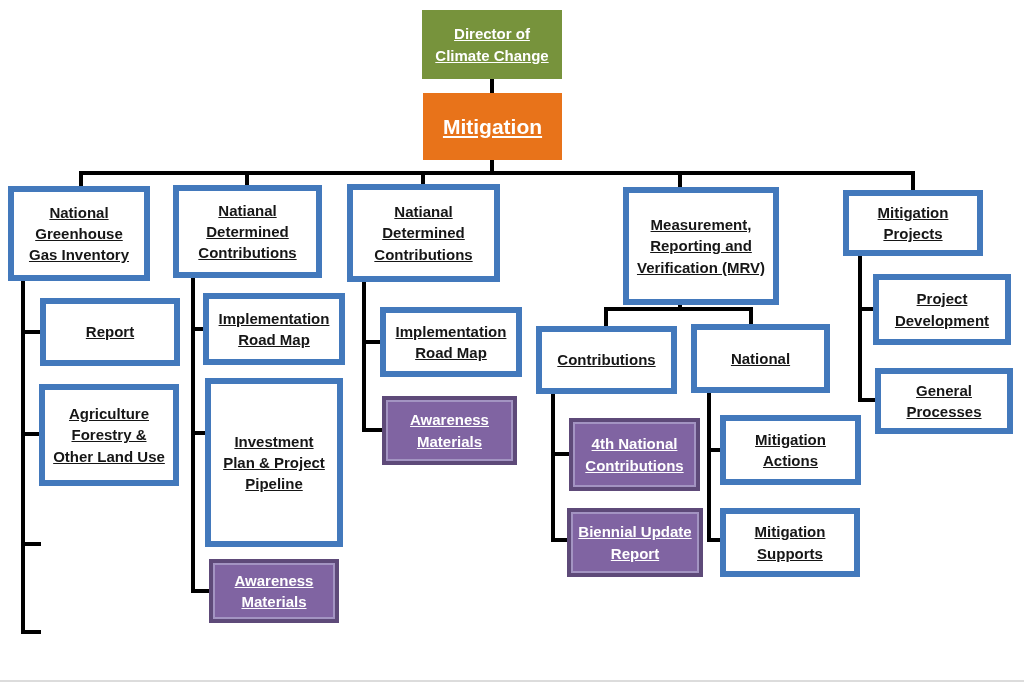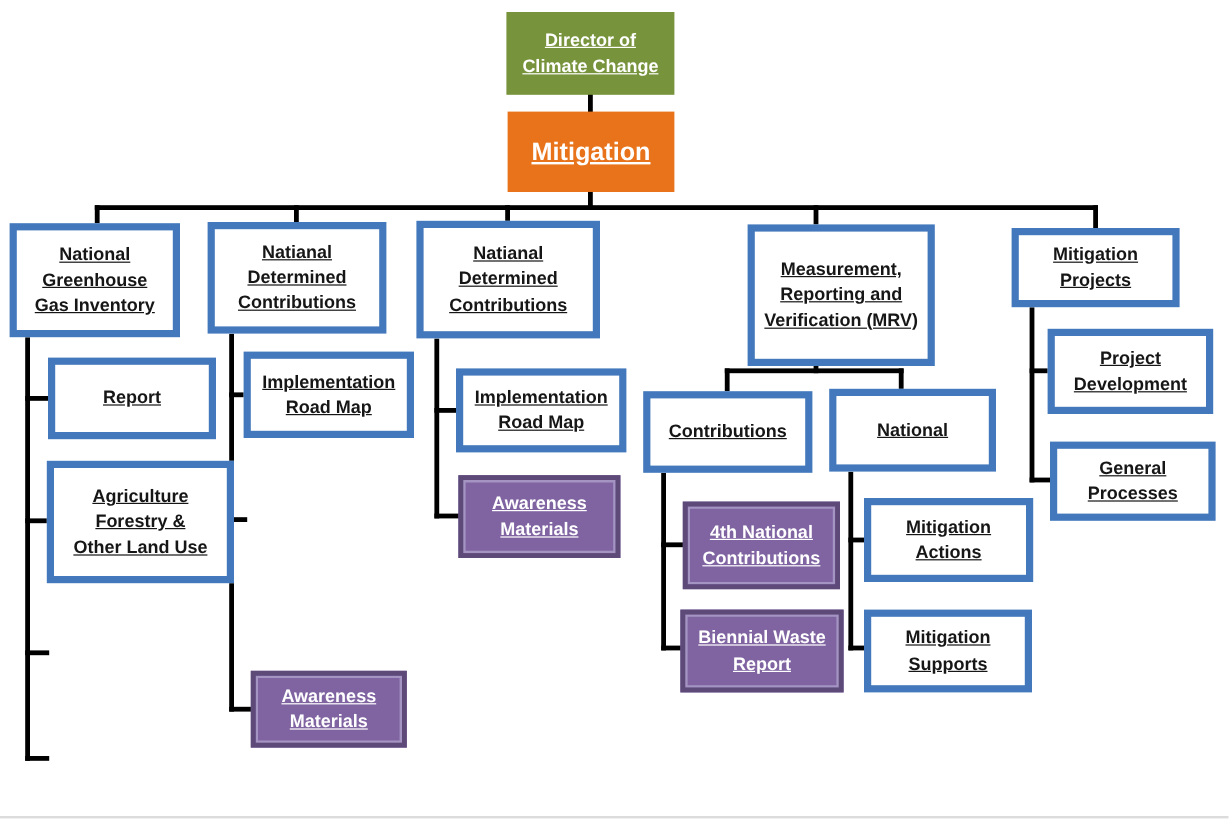--- a/index.html
+++ b/index.html
@@ -76,48 +76,51 @@
 
   <div class="box green" style="left:422px;top:10px;width:140px;height:69px;">Director of
 Climate Change</div>
 
   <div class="box orange" style="left:423px;top:93px;width:139px;height:67px;">Mitigation</div>
 
   <div class="box blue" style="left:8px;top:186px;width:142px;height:95px;">National
 Greenhouse
 Gas Inventory</div>
   <div class="box blue" style="left:40px;top:298px;width:140px;height:68px;">Report</div>
-  <div class="box blue" style="left:39px;top:384px;width:156px;height:102px;">Agriculture
+  <div class="box blue" style="left:39px;top:384px;width:140px;height:102px;">Agriculture
 Forestry &amp;
 Other Land Use</div>
 
   <div class="box blue" style="left:173px;top:185px;width:149px;height:93px;">Natianal
 Determined
 Contributions</div>
   <div class="box blue" style="left:203px;top:293px;width:142px;height:72px;">Implementation
 Road Map</div>
+  <div class="box blue" style="left:205px;top:378px;width:138px;height:169px;">Investment
+Plan &amp; Project
+Pipeline</div>
   <div class="box purple" style="left:209px;top:559px;width:130px;height:64px;">Awareness
 Materials</div>
 
   <div class="box blue" style="left:347px;top:184px;width:153px;height:98px;">Natianal
 Determined
 Contributions</div>
   <div class="box blue" style="left:380px;top:307px;width:142px;height:70px;">Implementation
 Road Map</div>
   <div class="box purple" style="left:382px;top:396px;width:135px;height:69px;">Awareness
 Materials</div>
 
   <div class="box blue" style="left:602px;top:187px;width:156px;height:118px;margin-left:21px;">Measurement,
 Reporting and
 Verification (MRV)</div>
   <div class="box blue" style="left:536px;top:326px;width:141px;height:68px;">Contributions</div>
   <div class="box blue" style="left:691px;top:324px;width:139px;height:69px;">National</div>
   <div class="box purple" style="left:569px;top:418px;width:131px;height:73px;">4th National
 Contributions</div>
-  <div class="box purple" style="left:567px;top:508px;width:136px;height:69px;">Biennial Waste
+  <div class="box purple" style="left:567px;top:508px;width:136px;height:69px;">Biennial Update
 Report</div>
   <div class="box blue" style="left:720px;top:415px;width:141px;height:70px;">Mitigation
 Actions</div>
   <div class="box blue" style="left:720px;top:508px;width:140px;height:69px;">Mitigation
 Supports</div>
 
   <div class="box blue" style="left:843px;top:190px;width:140px;height:66px;">Mitigation
 Projects</div>
   <div class="box blue" style="left:873px;top:274px;width:138px;height:71px;">Project
 Development</div>

